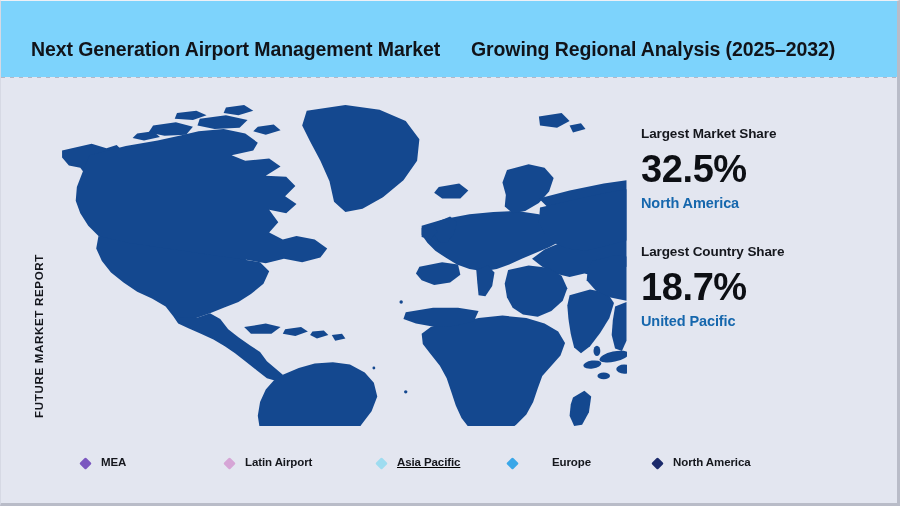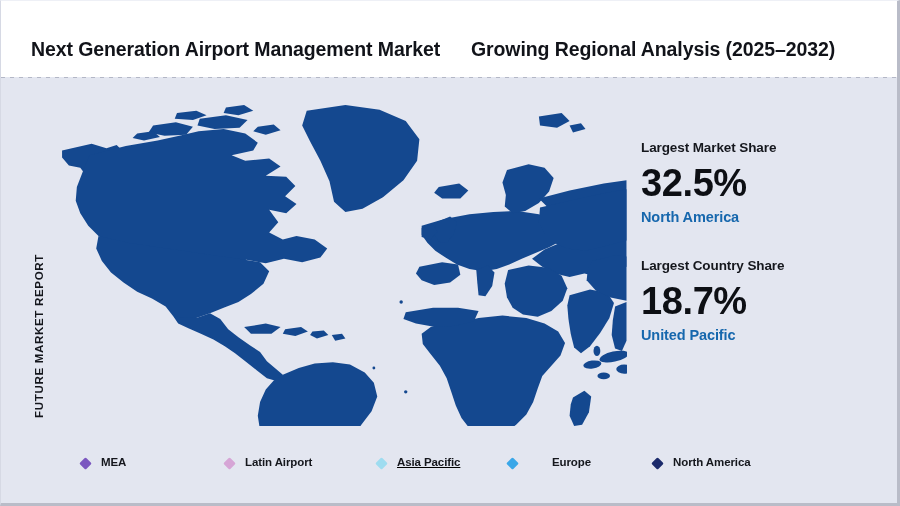--- a/index.html
+++ b/index.html
@@ -22,21 +22,21 @@
     border-left: 1px solid #d6d9e4;
     border-top: 1px solid #eef0f6;
   }
 
   
   .header {
     position: absolute;
     left: 0; top: 0;
     width: 100%;
     height: 76px;
-    background: #ffffff;
+    background: #7dd3fc;
   }
   .title-wrap {
     position: absolute;
     left: 0; top: 34px;
     width: 900px;
     height: 30px;
   }
   .title-main, .title-sub {
     position: absolute;
     top: 0;
@@ -98,21 +98,21 @@
     top: 18px;
     width: 570px;
     height: 330px;
   }
   .map-holder svg { display: block; width: 100%; height: 100%; }
 
   
   .stats {
     position: absolute;
     left: 640px;
-    top: 62px;
+    top: 48px;
     width: 230px;
   }
   .stat-block { margin-bottom: 33px; }
   .stat-label {
     font-size: 13.5px;
     font-weight: 700;
     color: #15171d;
     letter-spacing: -0.1px;
     margin-bottom: 9px;
   }

